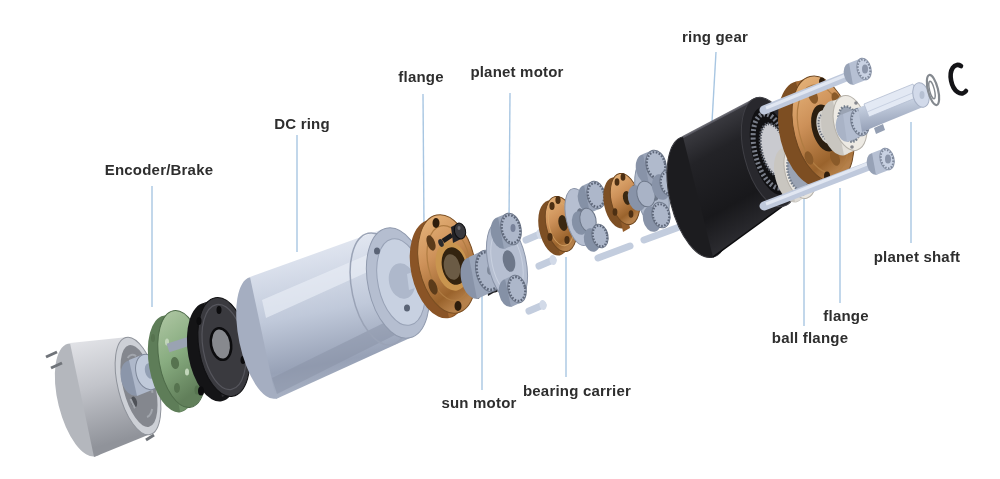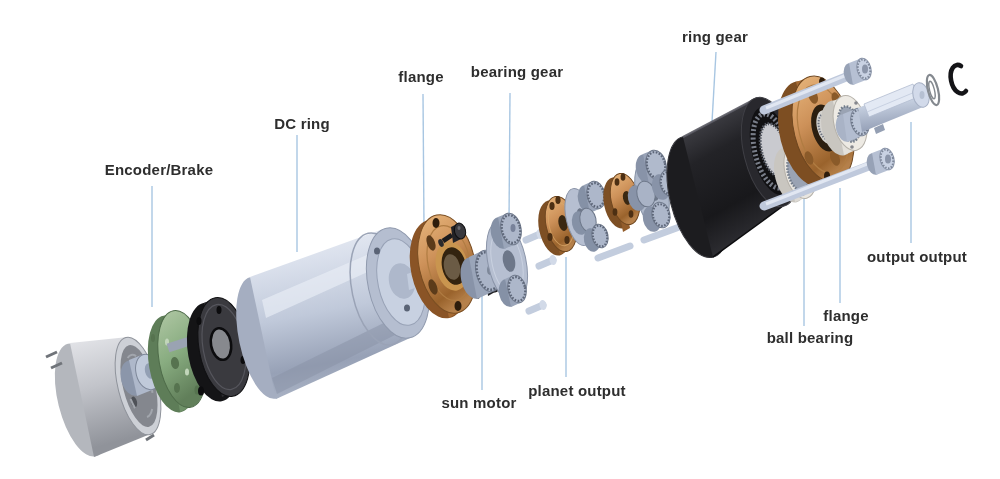--- a/index.html
+++ b/index.html
@@ -348,20 +348,20 @@
   </g>
 
   <g>
     <path d="M 961,66 A 8.5 14.5 -12 1 0 966,91" fill="none" stroke="#141417" stroke-width="4.6" stroke-linecap="round"></path>
   </g>
 </svg>
 
 <div class="label" style="left:159px;top:161px">Encoder/Brake</div>
 <div class="label" style="left:302px;top:115px">DC ring</div>
 <div class="label" style="left:421px;top:68px">flange</div>
-<div class="label" style="left:517px;top:63px">bearing gear</div>
+<div class="label" style="left:517px;top:63px">planet motor</div>
 <div class="label" style="left:715px;top:28px">ring gear</div>
-<div class="label" style="left:917px;top:248px">output output</div>
+<div class="label" style="left:917px;top:248px">planet shaft</div>
 <div class="label" style="left:846px;top:307px">flange</div>
-<div class="label" style="left:810px;top:329px">ball bearing</div>
-<div class="label" style="left:577px;top:382px">planet output</div>
+<div class="label" style="left:810px;top:329px">ball flange</div>
+<div class="label" style="left:577px;top:382px">bearing carrier</div>
 <div class="label" style="left:479px;top:394px">sun motor</div>
 </div>
 
 </body></html>

